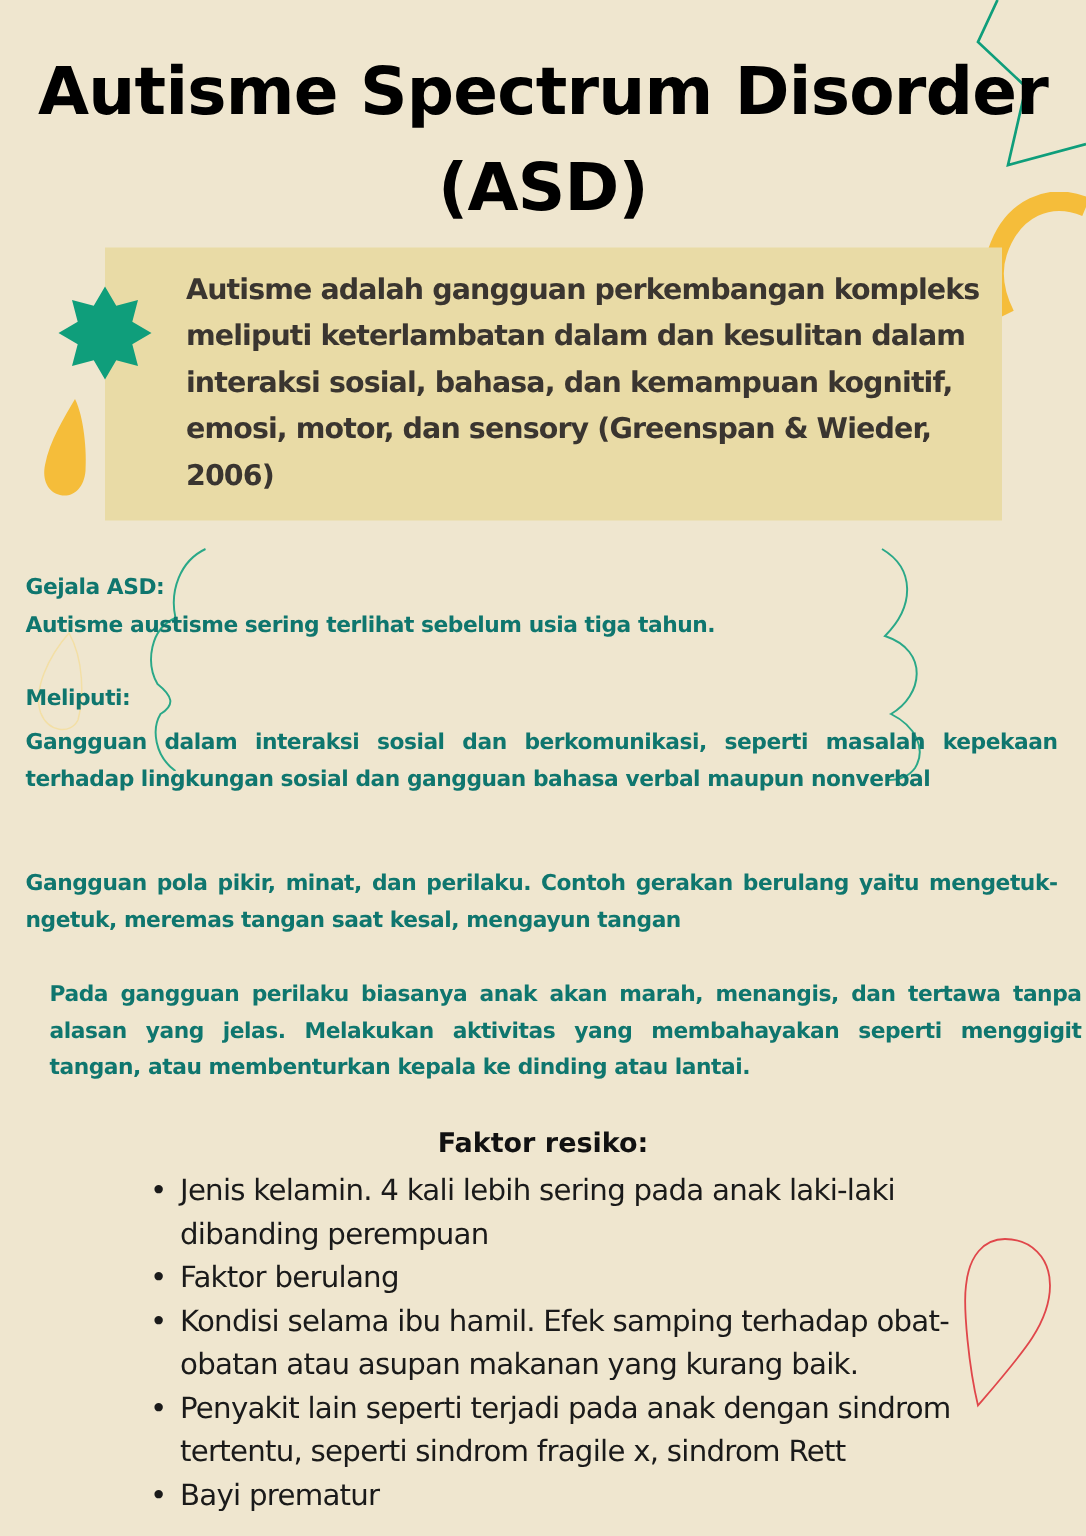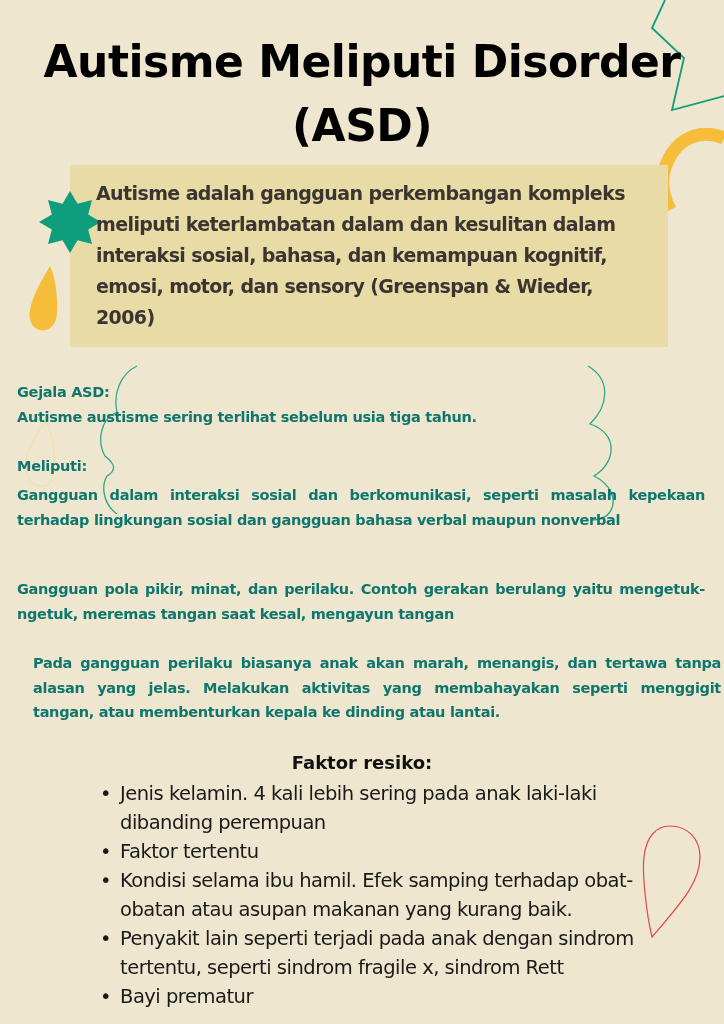--- a/index.html
+++ b/index.html
@@ -18,21 +18,21 @@
     font-weight: bold;
     font-size: 44px; line-height: 64px;
     color: #000;
     letter-spacing: -0.5px;
   }
   .def-box {
     position: absolute; left: 70px; top: 165px; width: 598px; height: 182px;
     background: #e9dba6;
   }
   .def-text {
-    position: absolute; left: 96px; top: 178px; width: 550px;
+    position: absolute; left: 124px; top: 178px; width: 550px;
     font-family: "DejaVu Sans", sans-serif; font-weight: bold;
     font-size: 19px; line-height: 31px; color: #3a3530;
     letter-spacing: -0.6px;
   }
   .body-text {
     position: absolute; left: 17px; width: 688px;
     font-family: "DejaVu Sans", sans-serif; font-weight: bold;
     font-size: 14.5px; line-height: 24.5px; color: #0f766e;
     letter-spacing: -0.3px;
   }
@@ -68,21 +68,21 @@
 <div class="def-box"></div>
 
 <svg class="deco" style="left:38px;top:190px;" width="64" height="64" viewBox="-32 -32 64 64">
   <polygon fill="#0f9e7b" points="0,-31 7.5,-18.2 22,-22 18.2,-7.5 31,0 18.2,7.5 22,22 7.5,18.2 0,31 -7.5,18.2 -22,22 -18.2,7.5 -31,0 -18.2,-7.5 -22,-22 -7.5,-18.2"></polygon>
 </svg>
 <svg class="deco" style="left:28px;top:266px;" width="30" height="66" viewBox="0 0 30 66">
   <path d="M22,0 C28,12 30,35 29,48 C28,60 20,66 12,64 C4,62 0,54 2,44 C5,28 15,12 22,0 Z" fill="#f5bd3a"></path>
 </svg>
 
 <div class="title">
-  <div>Autisme Meliputi Disorder</div>
+  <div>Autisme Spectrum Disorder</div>
   <div>(ASD)</div>
 </div>
 
 <div class="def-text">Autisme adalah gangguan perkembangan kompleks meliputi keterlambatan dalam dan kesulitan dalam interaksi sosial, bahasa, dan kemampuan kognitif, emosi, motor, dan sensory (Greenspan &amp; Wieder, 2006)</div>
 
 <svg class="deco" style="left:95px;top:364px;" width="50" height="150" viewBox="0 0 50 150">
   <path d="M42,2 C25,10 18,30 22,48 C5,55 2,78 10,92 C20,100 22,106 12,112 C6,122 8,140 22,150" fill="none" stroke="#2aa888" stroke-width="1.3"></path>
 </svg>
 <svg class="deco" style="left:580px;top:364px;" width="50" height="160" viewBox="0 0 50 160">
   <path d="M8,2 C30,15 30,40 10,60 C40,70 35,100 14,112 C30,120 38,135 30,148 C25,155 18,156 12,156" fill="none" stroke="#2aa888" stroke-width="1.3"></path>
@@ -94,21 +94,21 @@
 <div class="body-text" style="top:380px;">Gejala ASD:</div>
 <div class="body-text" style="top:405px;">Autisme austisme sering terlihat sebelum usia tiga tahun.</div>
 <div class="body-text" style="top:454px;">Meliputi:</div>
 <div class="body-text justify" style="top:483px;">Gangguan dalam interaksi sosial dan berkomunikasi, seperti masalah kepekaan terhadap lingkungan sosial dan gangguan bahasa verbal maupun nonverbal</div>
 <div class="body-text justify" style="top:577px;">Gangguan pola pikir, minat, dan perilaku. Contoh gerakan berulang yaitu mengetuk-ngetuk, meremas tangan saat kesal, mengayun tangan</div>
 <div class="body-text justify" style="top:651px;margin-left:16px;">Pada gangguan perilaku biasanya anak akan marah, menangis, dan tertawa tanpa alasan yang jelas. Melakukan aktivitas yang membahayakan seperti menggigit tangan, atau membenturkan kepala ke dinding atau lantai.</div>
 
 <div class="faktor-title">Faktor resiko:</div>
 <ul class="risk-list">
   <li><span class="bullet">•</span><span>Jenis kelamin. 4 kali lebih sering pada anak laki-laki dibanding perempuan</span></li>
-  <li><span class="bullet">•</span><span>Faktor tertentu</span></li>
+  <li><span class="bullet">•</span><span>Faktor berulang</span></li>
   <li><span class="bullet">•</span><span>Kondisi selama ibu hamil. Efek samping terhadap obat-obatan atau asupan makanan yang kurang baik.</span></li>
   <li><span class="bullet">•</span><span>Penyakit lain seperti terjadi pada anak dengan sindrom tertentu, seperti sindrom fragile x, sindrom Rett</span></li>
   <li><span class="bullet">•</span><span>Bayi prematur</span></li>
 </ul>
 
 <svg class="deco" style="left:642px;top:822px;" width="62" height="120" viewBox="0 0 62 120">
   <path d="M10,115 C4,90 0,50 2,35 C4,15 14,4 28,4 C45,4 58,16 58,35 C58,60 40,80 10,115 Z" fill="none" stroke="#e0464a" stroke-width="1.2"></path>
 </svg>
 
 </body></html>

